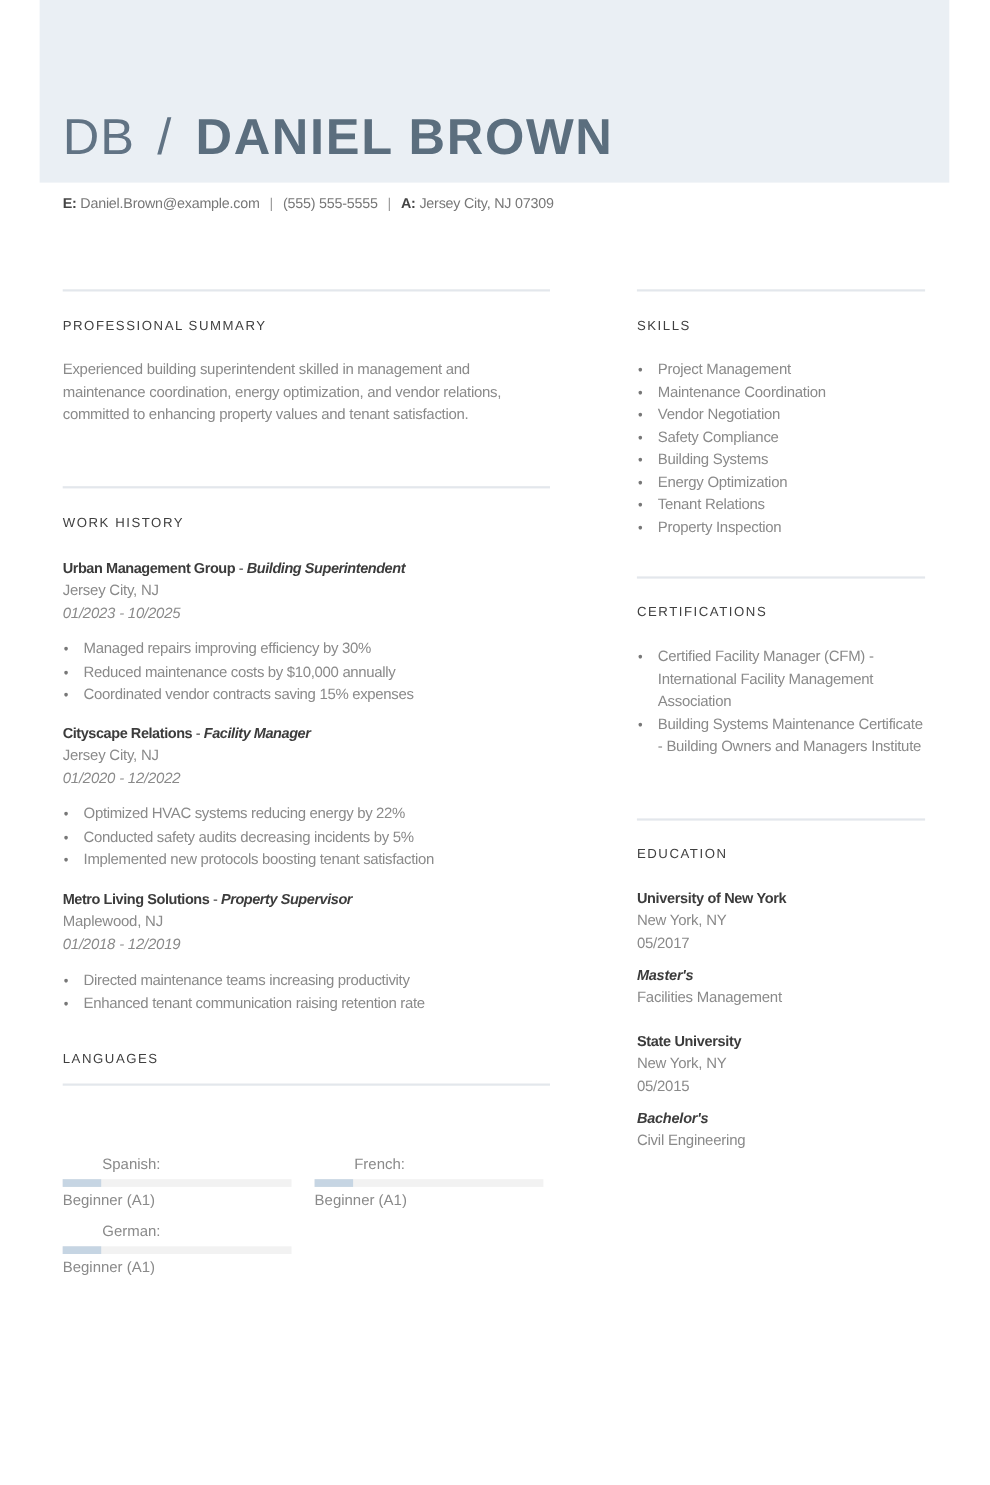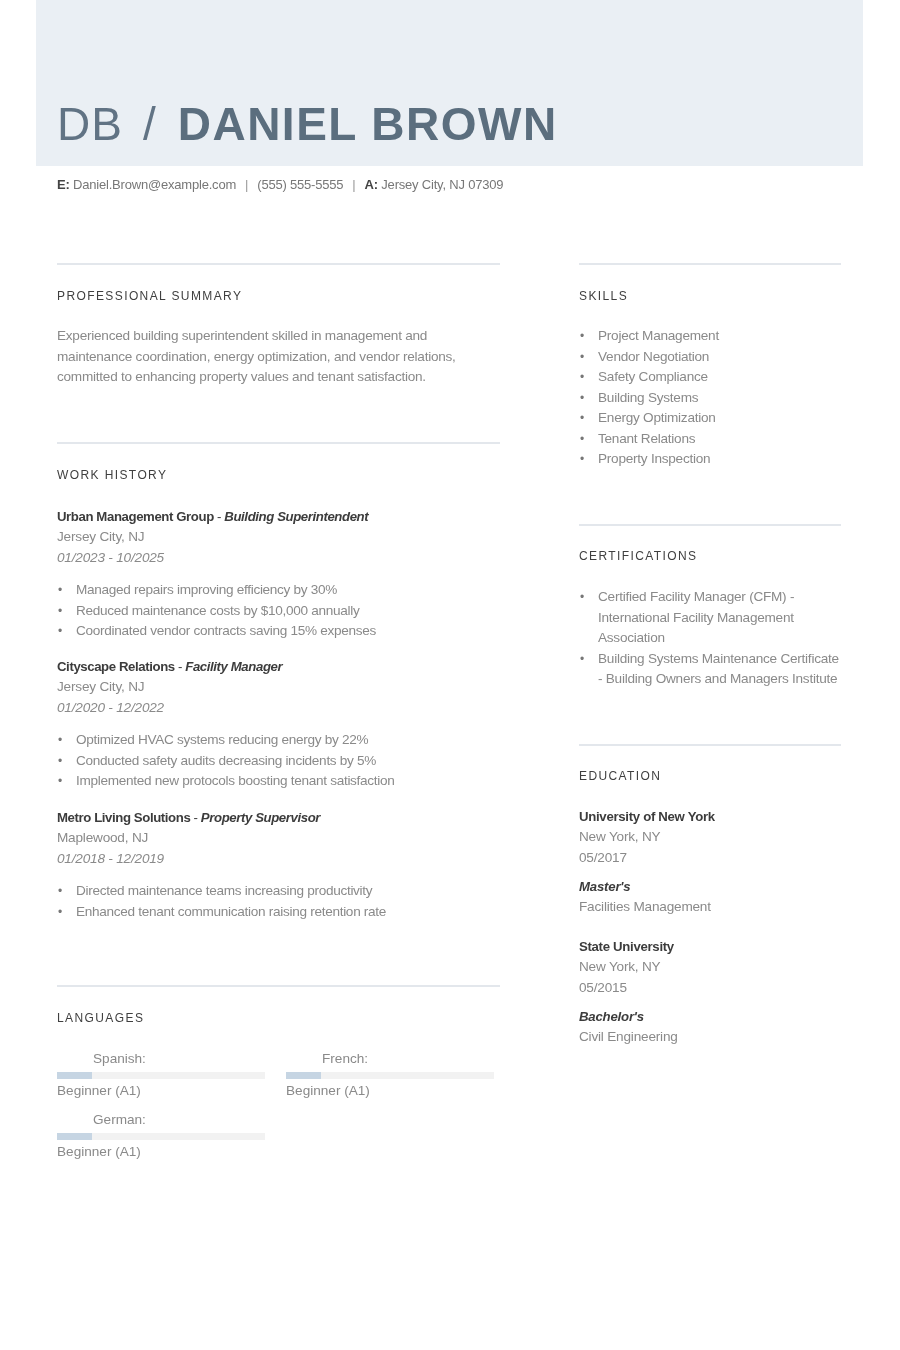--- a/index.html
+++ b/index.html
@@ -116,21 +116,21 @@
   </div>
   <div class="meta">Maplewood, NJ</div>
   <div class="meta date">01/2018 - 12/2019</div>
   <ul class="bullets">
     <li>Directed maintenance teams increasing productivity</li>
     <li>Enhanced tenant communication raising retention rate</li>
   </ul>
 </div>
 
 <div class="divider" style="left:57px; top:985px; width:443px;"></div>
-<div class="sec-title" style="left:57px; top:1010px;">LANGUAGES</div>
+<div class="sec-title" style="left:57px; top:954px;">LANGUAGES</div>
 
 <div class="lang" style="left:57px; top:1049px;">
   <div class="lang-name">Spanish:</div>
   <div class="lang-bar">
       <div class="lang-fill" style="width:17%;"></div>
     </div>
   <div class="lang-level">Beginner (A1)</div>
 </div>
 <div class="lang" style="left:286px; top:1049px;">
   <div class="lang-name">French:</div>
@@ -144,20 +144,21 @@
   <div class="lang-bar">
       <div class="lang-fill" style="width:17%;"></div>
     </div>
   <div class="lang-level">Beginner (A1)</div>
 </div>
 
 <div class="divider" style="left:579px; top:263px; width:262px;"></div>
 <div class="sec-title" style="left:579px; top:288px;">SKILLS</div>
 <ul class="r-list" style="top:326px;">
   <li>Project Management</li>
+  <li>Maintenance Coordination</li>
   <li>Vendor Negotiation</li>
   <li>Safety Compliance</li>
   <li>Building Systems</li>
   <li>Energy Optimization</li>
   <li>Tenant Relations</li>
   <li>Property Inspection</li>
 </ul>
 
 <div class="divider" style="left:579px; top:524px; width:262px;"></div>
 <div class="sec-title" style="left:579px; top:548px;">CERTIFICATIONS</div>

